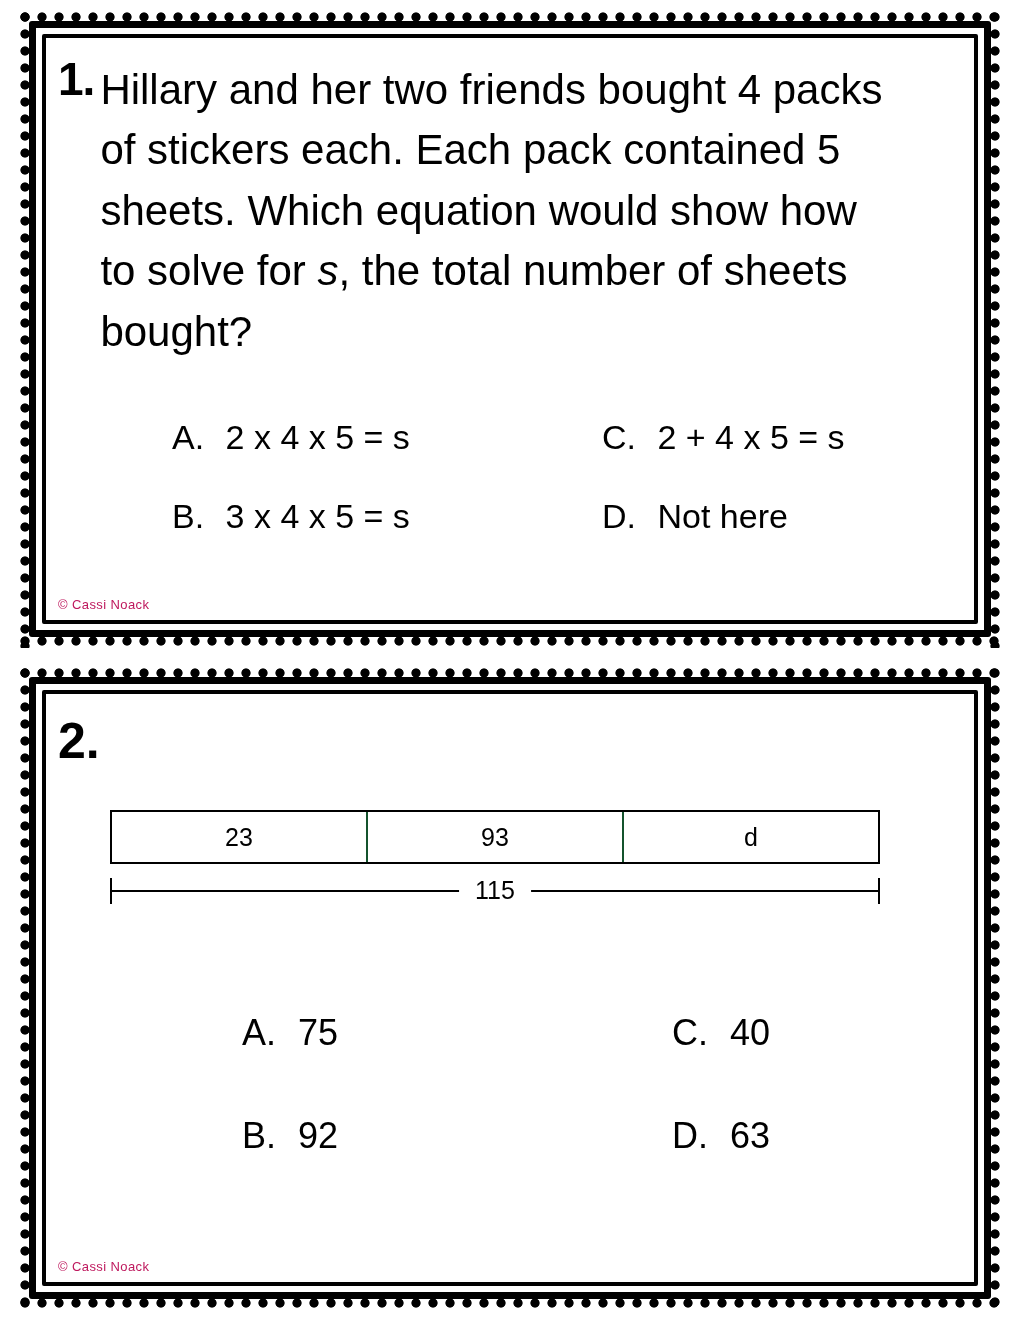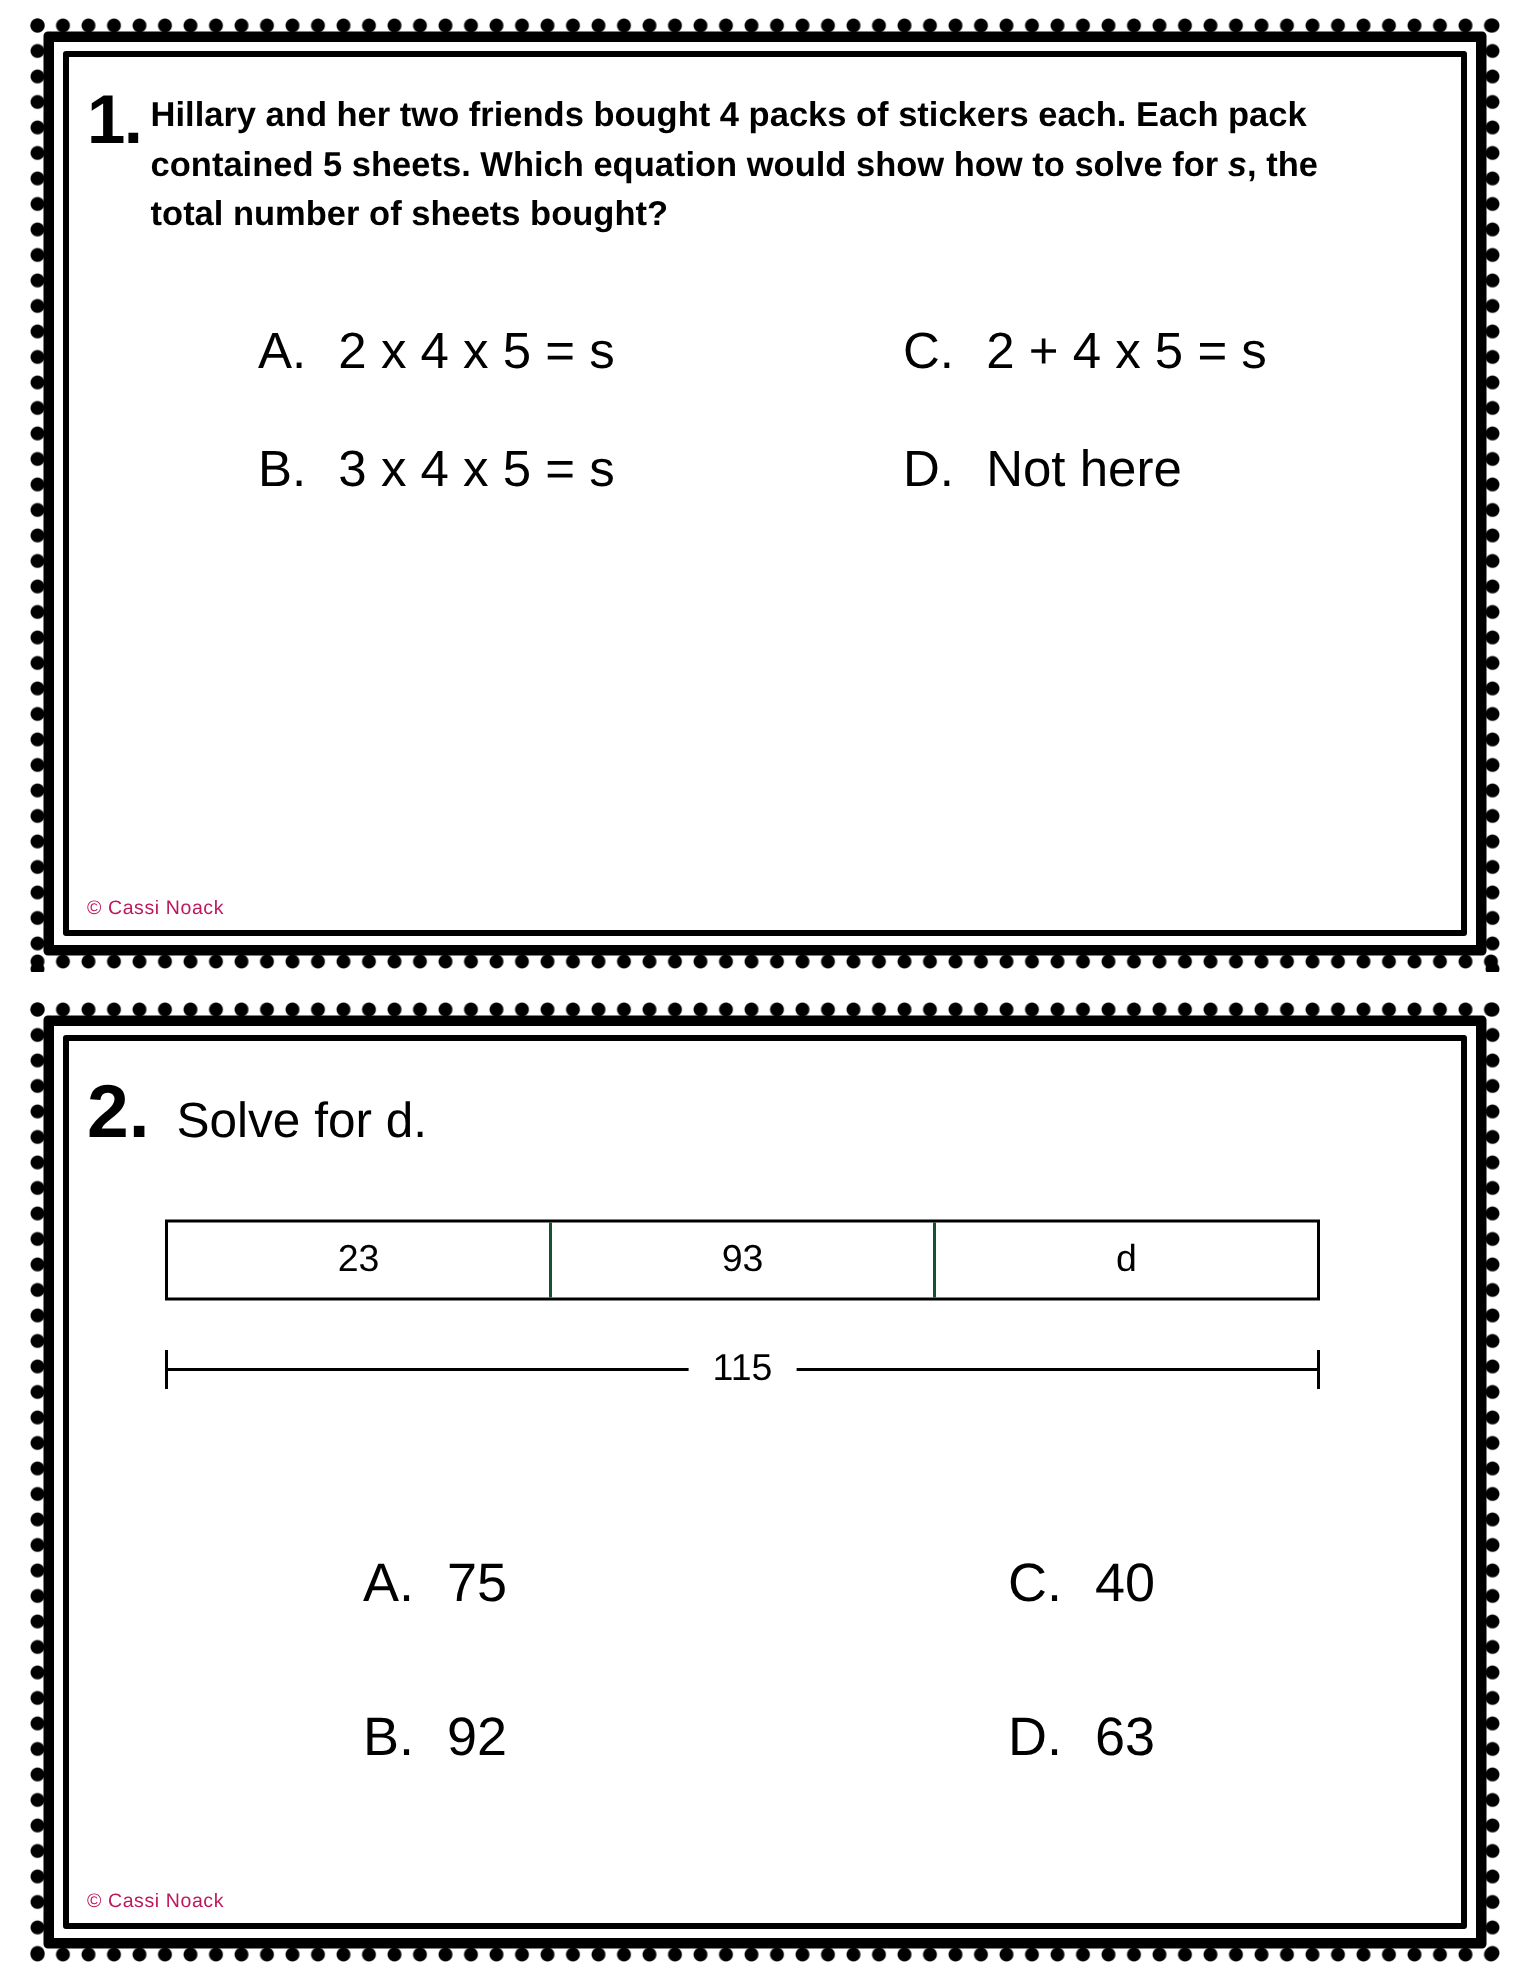--- a/index.html
+++ b/index.html
@@ -102,26 +102,25 @@
   .q-num-2 {
     font-weight: bold;
     font-size: 50px;
     line-height: 1;
     padding-top: 18px;
     padding-left: 6px;
     padding-right: 18px;
     white-space: nowrap;
   }
   .q-stem {
-    font-size: 23px;
+    font-size: 42px;
     line-height: 1.44;
     padding-top: 18px;
     padding-right: 40px;
     max-width: 790px;
-    font-weight: bold;
   }
   .q-stem .ital { font-style: italic; }
 
   .q2-stem {
     font-size: 33px;
     line-height: 1.3;
     padding-top: 28px;
   }
 
   
@@ -165,21 +164,21 @@
     align-items: center;
     justify-content: center;
     font-size: 25px;
     border-right: 2px solid #14532d;
     box-sizing: border-box;
   }
   .strip-cell:last-child { border-right: none; }
 
   .total-bracket {
     position: relative;
-    margin-top: 31px;
+    margin-top: 12px;
     height: 40px;
   }
   .total-bracket .bar {
     position: absolute;
     top: 14px;
     left: 0; right: 0;
     height: 2px;
     background: #000;
   }
   .total-bracket .tick-l,
@@ -257,21 +256,20 @@
   <div class="card card-2">
     <div class="dots"></div>
     <div class="dots-side left"></div>
     <div class="dots-side right"></div>
     <div class="frame-outer"></div>
     <div class="frame-inner"></div>
 
     <div class="card-body">
       <div class="q-row">
         <div class="q-num-2">2.</div>
-        <div class="q2-stem"><span>Solve for </span><span class="ital">d</span><span>.</span></div>
       </div>
 
       <div class="strip-wrap">
         <div class="strip">
           <div class="strip-cell">23</div>
           <div class="strip-cell">93</div>
           <div class="strip-cell">d</div>
         </div>
         <div class="total-bracket">
           <div class="tick-l"></div>

